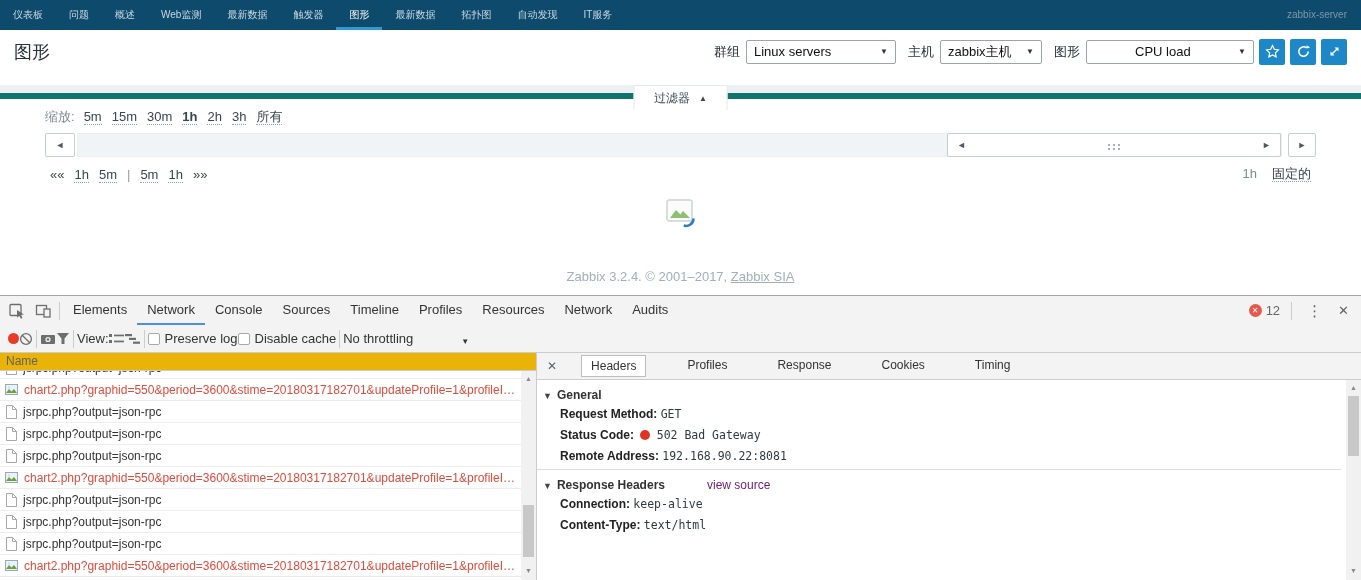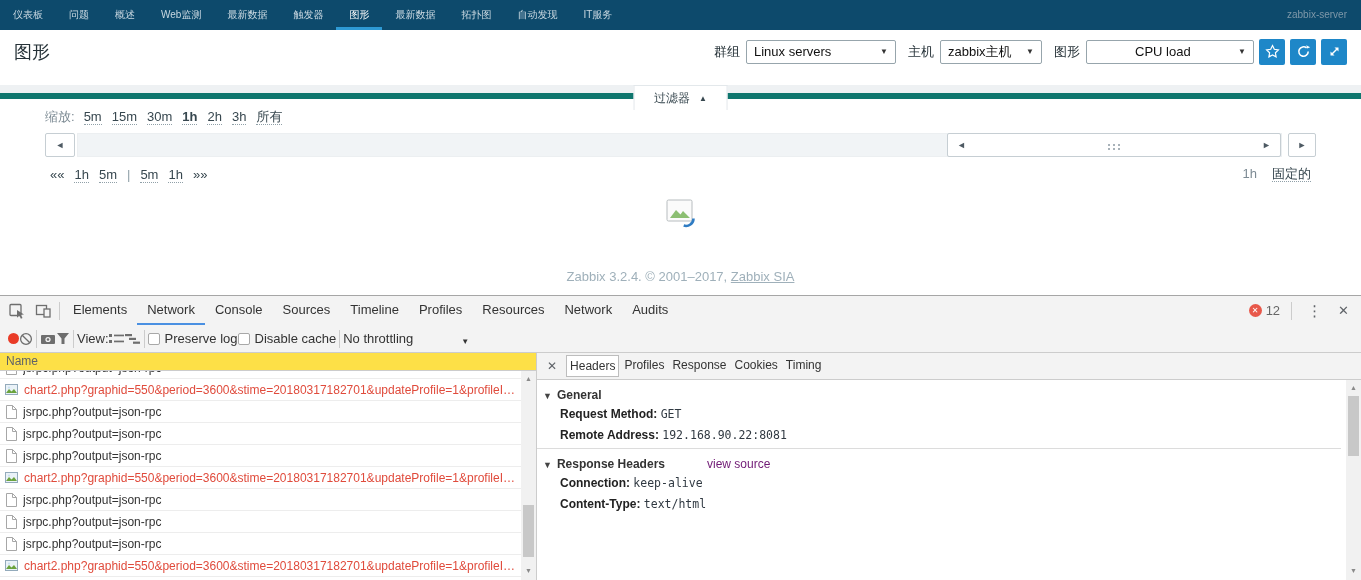--- a/index.html
+++ b/index.html
@@ -76,42 +76,42 @@
   .dt-toolbar { height:28px; display:flex; align-items:center; border-bottom:1px solid #ccc; padding:0 8px; }
   .rec-dot { width:11px; height:11px; border-radius:50%; background:#e93b27; cursor:pointer; }
   .chk { width:12px; height:12px; border:1px solid #a8a8a8; border-radius:2px; background:#fff; display:inline-block; cursor:pointer; }
   .chk-group { display:flex; align-items:center; gap:5px; cursor:pointer; }
   .throttle { display:flex; align-items:flex-end; cursor:pointer; }
   .throttle .caret { font-size:8px; color:#333; margin-left:48px; }
   .view-label { color:#333; }
 
   .dt-body { flex:1; display:flex; min-height:0; background:#fff; }
   .dt-left { width:537px; border-right:1px solid #ccc; position:relative; overflow:hidden; background:#fff; }
-  .name-header { height:18px; line-height:17px; font-size:12px; color:#5f6368; padding-left:6px; border-bottom:1px solid #ccc; background:#fde047; }
+  .name-header { height:18px; line-height:17px; font-size:12px; color:#5f6368; padding-left:6px; border-bottom:1px solid #ccc; background:#eab308; }
   .req-list { position:absolute; top:18px; left:0; right:15px; bottom:0; overflow:hidden; }
   .req-row { height:22px; display:flex; align-items:center; padding-left:5px; font-size:12px; color:#333;
     border-bottom:1px solid #ededed; gap:6px; white-space:nowrap; cursor:pointer; }
   .req-row:first-child { margin-top:-14px; }
   .req-row.error { color:#e04b3c; }
   .req-row .rname { overflow:hidden; text-overflow:ellipsis; flex:1; }
   .ficon { flex:none; }
 
   .scrollbar { position:absolute; right:0; width:15px; background:#f1f1f1; }
   .scrollbar .arr { position:absolute; left:0; right:0; text-align:center; font-size:7px; color:#8a8a8a; height:15px; line-height:15px; cursor:pointer; }
   .scrollbar .arr.up { top:0; } .scrollbar .arr.down { bottom:2px; }
   .scrollbar .thumb { position:absolute; left:2px; width:11px; background:#c8c8c8; cursor:pointer; }
   .left-scroll { top:18px; bottom:0; }
   .left-scroll .thumb { top:134px; height:52px; }
   .right-scroll { top:0; bottom:0; }
   .right-scroll .thumb { top:16px; height:60px; }
 
   .dt-detail { flex:1; display:flex; flex-direction:column; min-width:0; background:#fff; }
   .detail-tabs { height:27px; background:#f3f3f3; border-bottom:1px solid #ccc; display:flex; align-items:center; font-size:12px; color:#333; padding-left:6px; }
   .detail-x { color:#5f6368; font-size:12px; padding:0 8px 0 4px; cursor:pointer; }
-  .detail-tab { padding:3px 3px; margin:0 1px; cursor:pointer;text-align:center; }
+  .detail-tab { padding:3px 9px; margin:0 16px; cursor:pointer;text-align:center; }
   .detail-tab.active { background:#fff; border:1px solid #bdbdbd; }
   .detail-body { flex:1; position:relative; font-size:12px; color:#303942; overflow:hidden; background:#fff; padding:5px 20px 0 5px; }
   .sec-head { display:flex; align-items:baseline; padding:3px 0 4px 1px; font-weight:bold; color:#333; }
   .tri { font-size:9px; margin-right:5px; color:#444; font-weight:normal; }
   .view-source { font-weight:normal; color:#701a75; margin-left:42px; }
   .kv { padding:2px 0 2px 18px; line-height:13px; margin-bottom:4px; word-break:break-all; padding-right:14px; }
   .kv .k { font-weight:bold; color:#222; }
   .kv .v { font-family:"DejaVu Sans Mono","Liberation Mono",monospace; font-size:11.5px; color:#303942; }
   .status-dot { display:inline-block; width:10px; height:10px; border-radius:50%; background:#df3323; margin:0 3px -1px 3px; }
   .sec-divider { border-top:1px solid #dcdcdc; margin:4px 0 5px -5px; }
@@ -423,20 +423,25 @@
           <span class="tri">▼</span>
           <span>General</span>
         </div>
         <div id="general-rows">
             <div class="kv">
     <span class="k">Request Method:</span>
     
     <span class="v">GET</span>
   </div>
             <div class="kv">
+    <span class="k">Status Code:</span>
+    <span class="status-dot"></span>
+    <span class="v">502 Bad Gateway</span>
+  </div>
+            <div class="kv">
     <span class="k">Remote Address:</span>
     
     <span class="v">192.168.90.22:8081</span>
   </div>
           </div>
         <div class="sec-divider"></div>
         <div class="sec-head">
           <span class="tri">▼</span>
           <span>Response Headers</span>
           <span class="view-source">view source</span>

